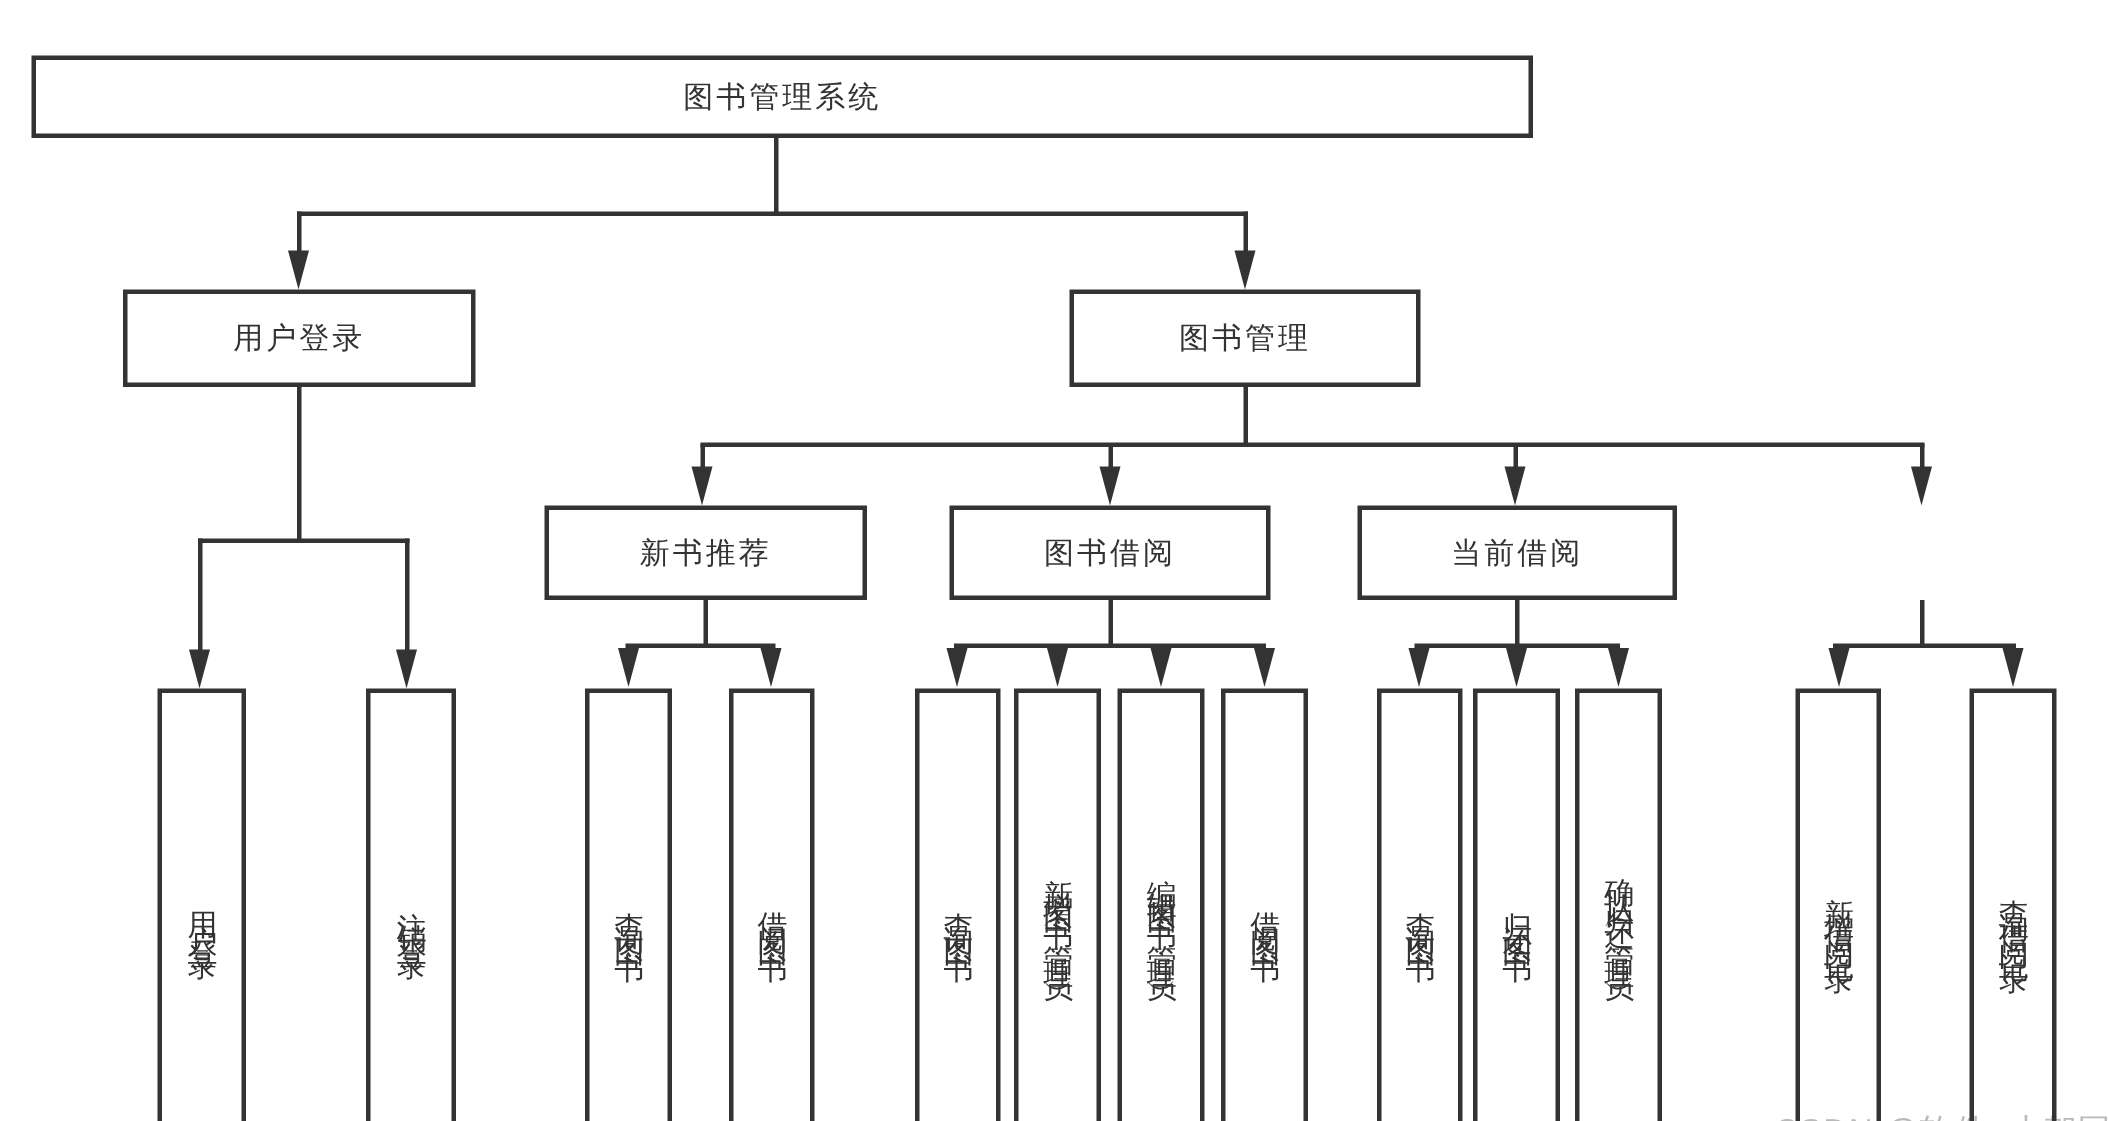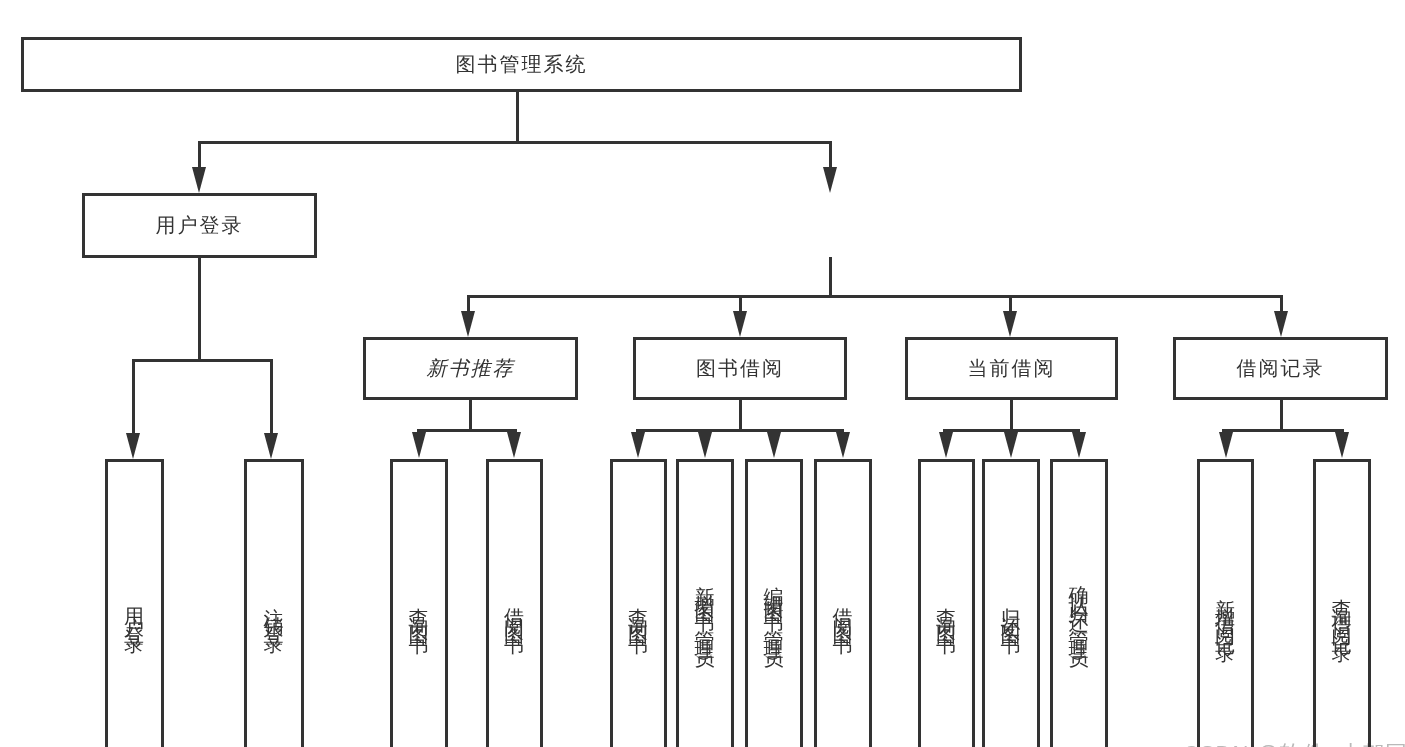--- a/index.html
+++ b/index.html
@@ -62,32 +62,32 @@
 <div class="canvas">
 
   <div class="box" style="left:21px;top:13px;width:1001px;height:55px;">
     <span>图书管理系统</span>
   </div>
 
   <div class="box" style="left:82px;top:169px;width:235px;height:65px;">
     <span>用户登录</span>
   </div>
 
+  <div class="box" style="left:713px;top:169px;width:234px;height:65px;">
+    <span>图书管理</span>
+  </div>
 
-  <div class="box" style="left:363px;top:313px;width:215px;height:63px;font-style:italic;">
+  <div class="box" style="left:363px;top:313px;width:215px;height:63px;">
     <span>新书推荐</span>
   </div>
   <div class="box" style="left:905px;top:313px;width:213px;height:63px;">
     <span>当前借阅</span>
   </div>
   <div class="box" style="left:633px;top:313px;width:214px;height:63px;">
     <span>图书借阅</span>
-  </div>
-  <div class="box" style="left:1173px;top:313px;width:215px;height:63px;">
-    <span>借阅记录</span>
   </div>
 
   <div class="box vbox" style="left:105px;top:435px;width:59px;height:302px;">
     <span>用户登录</span>
   </div>
   <div class="box vbox" style="left:244px;top:435px;width:60px;height:302px;">
     <span>注销登录</span>
   </div>
 
   <div class="box vbox" style="left:390px;top:435px;width:58px;height:302px;">

